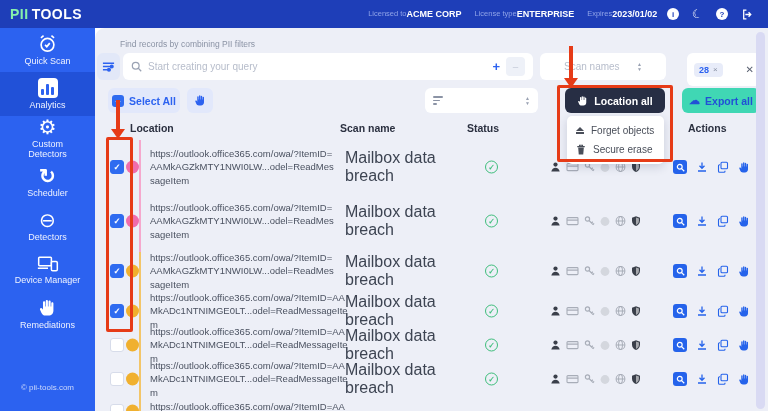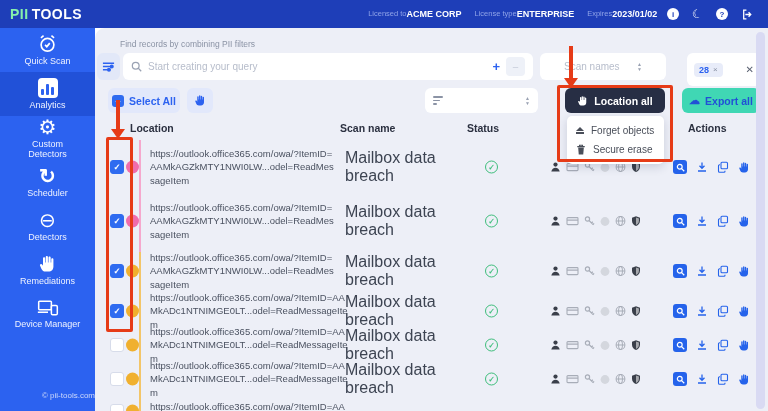--- a/index.html
+++ b/index.html
@@ -15,21 +15,21 @@
   .lic-value{color:#fff;font-size:9px;font-weight:bold}
   .hicons{display:flex;gap:13px;align-items:center;margin-right:14px}
   .circ-ic{width:12px;height:12px;border-radius:50%;background:#fff;color:#1e3eb8;font-size:8px;font-weight:bold;display:flex;align-items:center;justify-content:center}
   .moon{color:#fff;font-size:12px;transform:rotate(-15deg)}
   
   .sidebar{position:absolute;top:28px;left:0;width:95px;height:383px;background:#2c62f0;display:flex;flex-direction:column;color:#fff;z-index:4}
   .sb-item{width:100%;height:44px;display:flex;flex-direction:column;align-items:center;justify-content:center;gap:2px;cursor:pointer}
   .sb-item.active{background:#2151d8}
   .sb-label{font-size:9px;color:#eef2ff;text-align:center;line-height:1.15}
   .sb-item.wrap .sb-label{max-width:52px}
-  .sb-foot{margin-top:auto;margin-bottom:11px;font-size:8px;color:#cdd9fb;text-align:right}
+  .sb-foot{margin-top:auto;margin-bottom:19px;font-size:8px;color:#cdd9fb;text-align:center}
   .ic-analytics{width:20px;height:20px;background:#fff;border-radius:4px;display:flex;align-items:flex-end;justify-content:center;gap:2px;padding:3px}
   .ic-analytics i{width:3px;background:#2c62f0;border-radius:1px}
   .glyph-ic{font-size:20px;line-height:20px;color:#fff}
   
   .main{position:absolute;top:28px;left:95px;width:673px;height:383px;background:#edeff7;border-top-left-radius:10px;overflow:hidden}
   .flabel{position:absolute;font-size:8.5px;color:#8b93a5}
   .q-label{left:25px;top:11px}
   .s-label{left:443px;top:11px}
   .filter-btn{position:absolute;left:2px;top:25px;width:23px;height:27px;background:#e2e8f8;border-radius:6px;display:flex;align-items:center;justify-content:center;cursor:pointer}
   .query-box{position:absolute;left:28px;top:25px;width:410px;height:27px;background:#fff;border-radius:6px;display:flex;align-items:center;padding:0 8px;gap:6px}
@@ -158,35 +158,35 @@
   <div class="sb-item">
     <span class="glyph-ic" style="font-weight:bold">↻</span>
     <span class="sb-label">Scheduler</span>
   </div>
   <div class="sb-item">
     <span class="glyph-ic">⊖</span>
     <span class="sb-label">Detectors</span>
   </div>
   <div class="sb-item">
     <span>
-      <svg width="20" height="20" viewBox="0 0 24 24" fill="#fff">
-          <path d="M9 21c-2.2 0-3.8-1.1-4.8-3.1L2.5 14c-.5-1 .1-2.1 1.2-2.1.6 0 1.2.3 1.5.9l.8 1.3V5.3c0-.7.6-1.3 1.3-1.3s1.3.6 1.3 1.3v4.9h.7V3.6c0-.7.6-1.3 1.3-1.3s1.3.6 1.3 1.3v6.6h.7V4.4c0-.7.6-1.3 1.3-1.3s1.3.6 1.3 1.3v5.8h.7V6.5c0-.7.6-1.3 1.3-1.3s1.3.6 1.3 1.3V15c0 3.6-2.3 6-5.8 6H9z"></path>
-        </svg>
-    </span>
-    <span class="sb-label">Remediations</span>
-  </div>
-  <div class="sb-item">
-    <span>
       <svg width="22" height="18" viewBox="0 0 26 20" fill="none" stroke="#fff" stroke-width="1.8">
           <rect x="2" y="2" width="15" height="10" rx="1"></rect>
           <path d="M1 15h12"></path>
           <rect x="17" y="7" width="7" height="11" rx="1.5" fill="#2c62f0"></rect>
         </svg>
     </span>
     <span class="sb-label">Device Manager</span>
+  </div>
+  <div class="sb-item">
+    <span>
+      <svg width="20" height="20" viewBox="0 0 24 24" fill="#fff">
+          <path d="M9 21c-2.2 0-3.8-1.1-4.8-3.1L2.5 14c-.5-1 .1-2.1 1.2-2.1.6 0 1.2.3 1.5.9l.8 1.3V5.3c0-.7.6-1.3 1.3-1.3s1.3.6 1.3 1.3v4.9h.7V3.6c0-.7.6-1.3 1.3-1.3s1.3.6 1.3 1.3v6.6h.7V4.4c0-.7.6-1.3 1.3-1.3s1.3.6 1.3 1.3v5.8h.7V6.5c0-.7.6-1.3 1.3-1.3s1.3.6 1.3 1.3V15c0 3.6-2.3 6-5.8 6H9z"></path>
+        </svg>
+    </span>
+    <span class="sb-label">Remediations</span>
   </div>
   <div class="sb-foot">© pii-tools.com</div>
 </div>
 
 <div class="main">
 
   <div class="flabel q-label">Find records by combining PII filters</div>
 
   <div class="filter-btn">
     <svg width="13" height="13" viewBox="0 0 14 14" stroke="#2c62f0" stroke-width="1.8">

